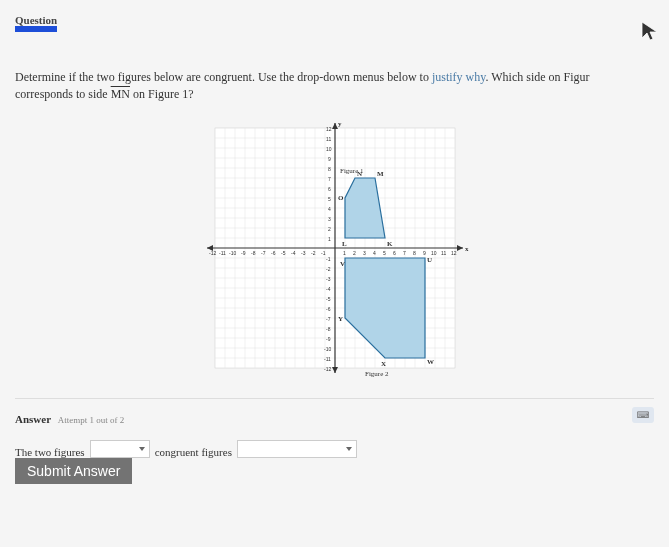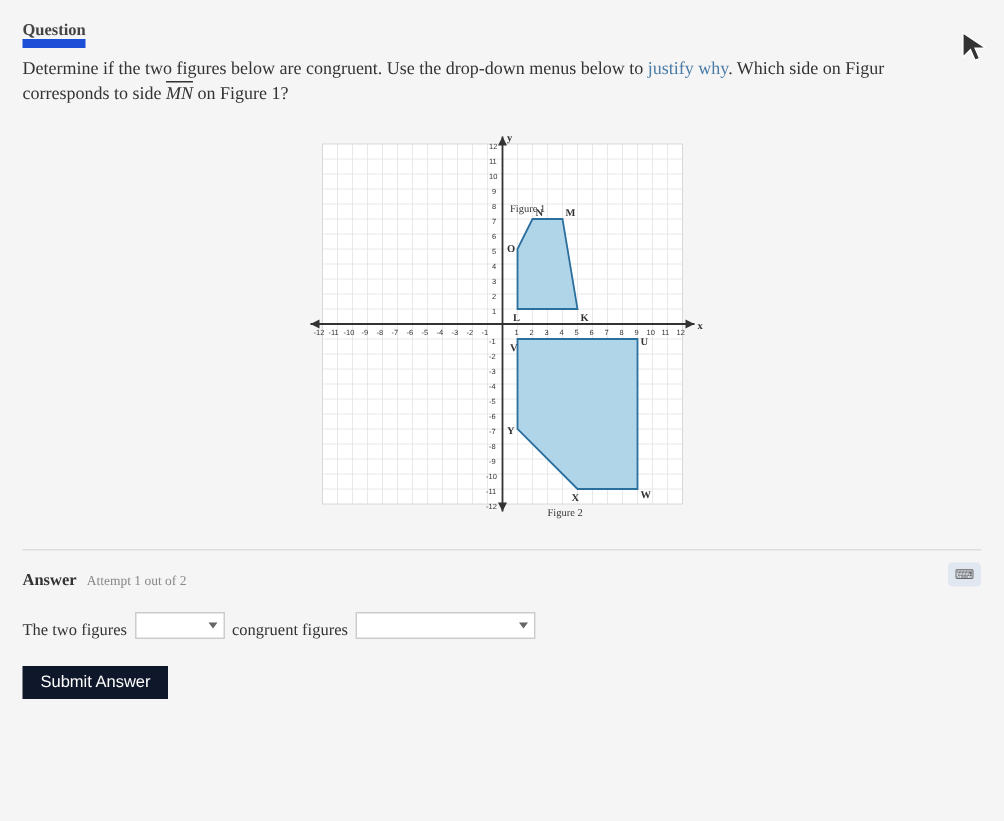--- a/index.html
+++ b/index.html
@@ -1,32 +1,32 @@
 <!DOCTYPE html>
 <html><head>
   <meta charset="utf-8">
   <style>
     * { box-sizing: border-box; margin: 0; padding: 0; }
     body { font-family: Georgia, serif; background: #f5f5f5; width: 669px; height: 547px; padding: 10px 15px; color: #333; position: relative; }
     .question-label { font-size: 11px; font-weight: bold; color: #444; border-bottom: 6px solid #1d4ed8; display: inline-block; margin-bottom: 5px; }
-    .question-text { font-size: 12px; line-height: 1.4; margin-bottom: 15px; font-family: 'Times New Roman', serif; }
+    .question-text { font-size: 12px; line-height: 1.4; margin-bottom: 15px; font-family: 'Times New Roman', serif; margin-top: 32px; }
     .question-text .justify { color: #4a7ba6; }
-    .overline { text-decoration: overline; font-style: italic; }
+    .overline { text-decoration: overline; }
     .graph-container { display: flex; justify-content: center; margin: 10px 0 20px; }
     .graph { position: relative; width: 280px; height: 260px; }
     .graph svg { width: 100%; height: 100%; }
     .answer-section { margin-top: 15px; padding-top: 14px; border-top: 1px solid #ddd; position: relative; }
     .answer-label { font-size: 11px; }
     .answer-label .attempt { font-size: 9px; color: #888; margin-left: 4px; }
     .keyboard-icon { position: absolute; right: 0; top: 8px; background: #e0e7f0; border-radius: 3px; width: 22px; height: 16px; display: flex; align-items: center; justify-content: center; font-size: 9px; color: #666; }
     .answer-row { margin-top: 15px; font-size: 11px; display: flex; align-items: flex-end; flex-wrap: wrap; gap: 5px; }
     .dropdown { border: 1px solid #ccc; background: #fff; padding: 2px 18px 2px 6px; font-size: 10px; min-width: 60px; height: 18px; position: relative; display: inline-flex; align-items: center; cursor: pointer; }
     .dropdown::after { content: ""; position: absolute; right: 4px; top: 6px; border-left: 3px solid transparent; border-right: 3px solid transparent; border-top: 4px solid #666; }
     .input-box { border: 1px solid #999; background: #fff; width: 30px; height: 20px; display: inline-block; vertical-align: middle; cursor: text; }
-    .submit-btn { background: #0f172a; color: #fff; border: none; padding: 5px 12px; font-size: 11px; margin-top: 18px; cursor: pointer; }
+    .submit-btn { background: #737373; color: #fff; border: none; padding: 5px 12px; font-size: 14px; cursor: pointer; }
     .cursor { position: absolute; top: 20px; right: 5px; }
     .cursor svg { width: 24px; height: 24px; }
     .grid-line { stroke: #e0e0e0; stroke-width: 0.5; }
     .axis-line { stroke: #333; stroke-width: 1.2; }
     .fig-shape { fill: #b0d4e8; stroke: #2a6f9e; stroke-width: 1.2; }
     .axis-label { font-size: 5px; fill: #333; font-family: sans-serif; }
     .point-label { font-size: 7px; fill: #333; font-family: serif; font-weight: bold; }
     .fig-label { font-size: 7px; fill: #333; font-family: serif; }
     .arrow { fill: #333; }
   </style>

